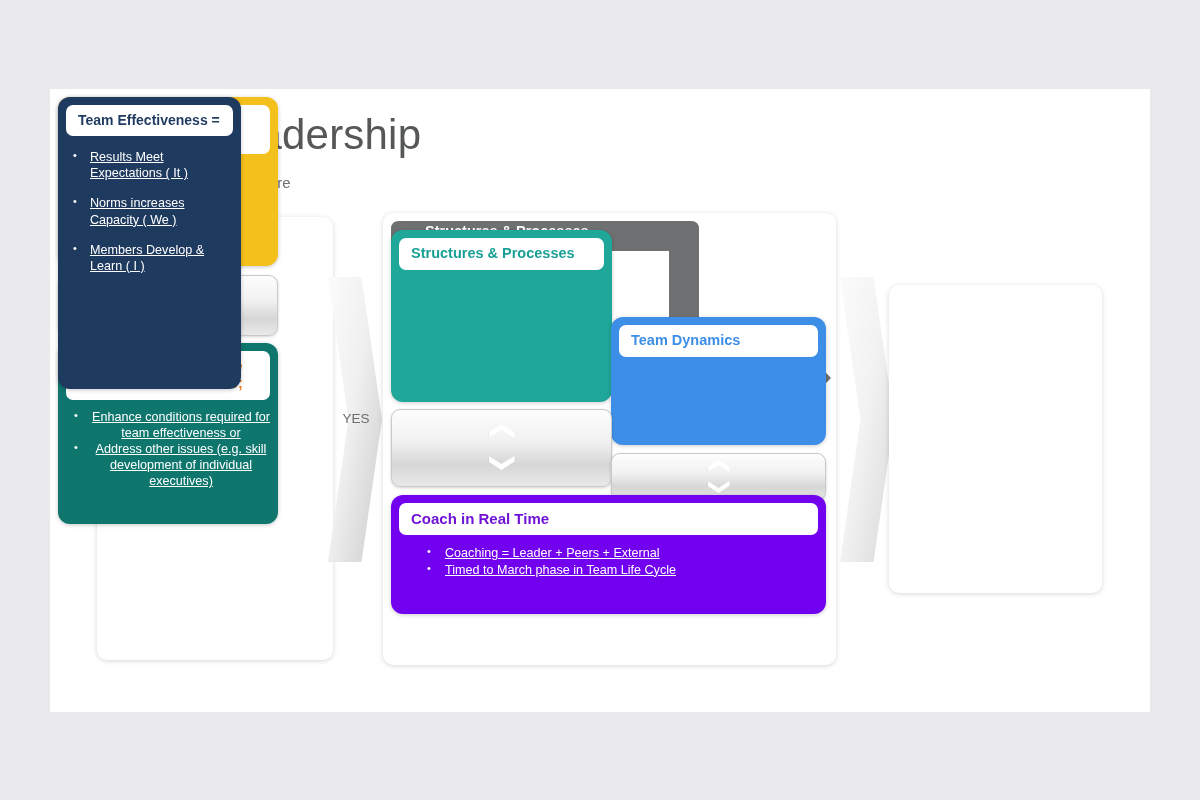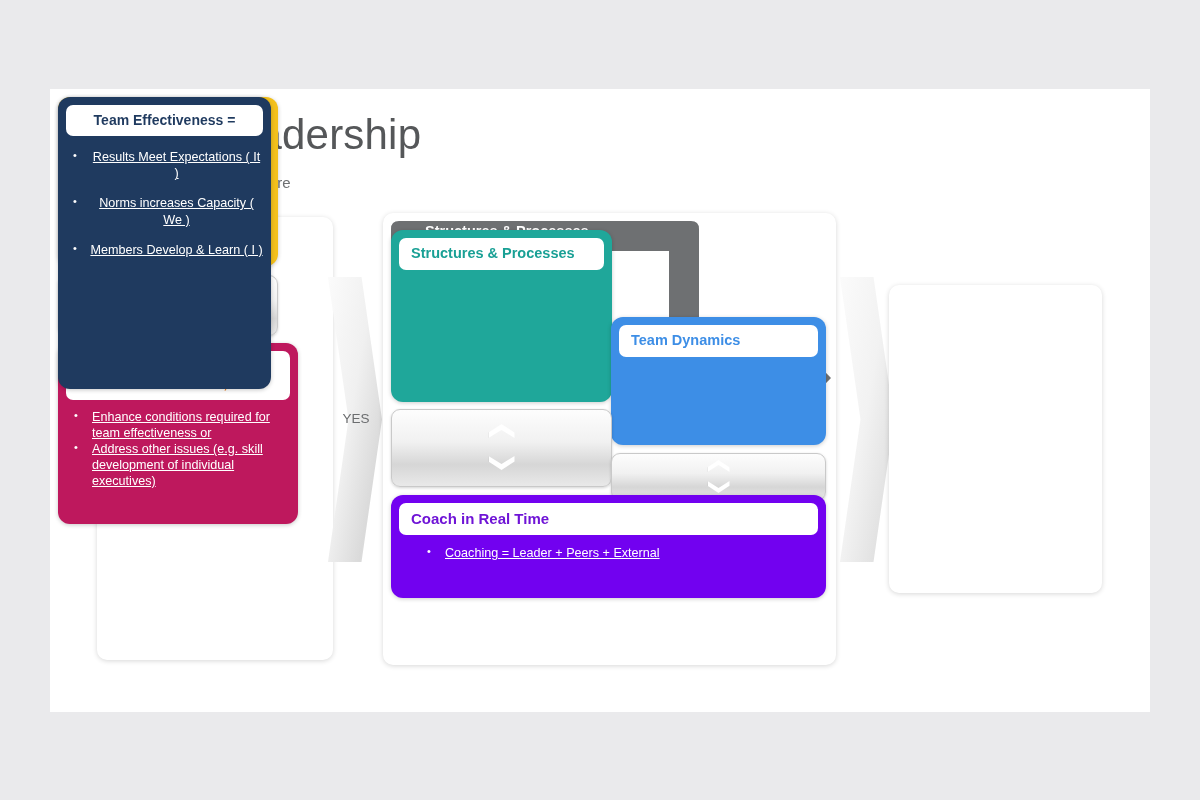--- a/index.html
+++ b/index.html
@@ -88,23 +88,24 @@
   .chev {
     position: absolute; left: 50%; width: 26px; height: 14px;
     transform: translateX(-50%);
     background: #ffffff;
     filter: drop-shadow(0 1px 1px rgba(0,0,0,0.22));
   }
   .chev.down { clip-path: polygon(0 0,50% 58%,100% 0,100% 40%,50% 100%,0 40%); }
   .chev.up   { clip-path: polygon(0 100%,50% 42%,100% 100%,100% 60%,50% 0,0 60%); }
 
   #orange-panel {
-    left: 8px; top: 254px; width: 240px; height: 181px;
-    background: #be185d;
+    left: 8px; top: 254px; width: 220px; height: 181px;
+    background: #0f766e;
     box-shadow: 0 1px 4px rgba(0,0,0,0.22);
+    text-align: center;
   }
   #orange-panel .panel-head { color: #ee7f22; font-size: 14.5px; }
   #orange-panel .blist { margin-top: 9px; font-size: 12.6px; }
 
   
   #yes-arrow {
     position: absolute; left: 278px; top: 188px;
     width: 54px; height: 285px;
     background: linear-gradient(100deg,#fbfbfb 0%,#f0f0f0 45%,#dadada 78%,#ececec 100%);
     clip-path: polygon(0 0, 62% 0, 100% 50%, 62% 100%, 0 100%, 38% 50%);
@@ -154,21 +155,21 @@
     display: flex; margin-top: 9px; font-size: 11.6px;
   }
   #blue-cols .blist { width: 50%; }
   #blue-cols .blist li { padding-left: 22px; }
   #blue-cols .blist li::before { left: 6px; }
 
   #gray-btn-1 { left: 341px; top: 320px; width: 221px; height: 78px; }
   #gray-btn-2 { left: 561px; top: 364px; width: 215px; height: 48px; }
 
   #purple-panel {
-    left: 341px; top: 406px; width: 435px; height: 103px;
+    left: 341px; top: 406px; width: 435px; height: 119px;
     background: #7201f0;
     box-shadow: 0 1px 4px rgba(0,0,0,0.2);
   }
   #purple-panel .panel-head { color: #6f14d6; font-size: 15px; }
   #purple-panel .blist { margin-top: 10px; font-size: 12.6px; }
   #purple-panel .blist li { padding-left: 46px; }
   #purple-panel .blist li::before { left: 28px; }
 
   
   #right-arrow {
@@ -176,24 +177,23 @@
     width: 54px; height: 285px;
     background: linear-gradient(100deg,#fbfbfb 0%,#f2f2f2 48%,#e2e2e2 80%,#f0f0f0 100%);
     clip-path: polygon(0 0, 62% 0, 100% 50%, 62% 100%, 0 100%, 38% 50%);
     filter: drop-shadow(1px 1px 2px rgba(0,0,0,0.10));
   }
 
   
   #right-shell { left: 839px; top: 196px; width: 213px; height: 308px; }
 
   #navy-panel {
-    left: 8px; top: 8px; width: 213px; height: 292px;
+    left: 8px; top: 8px; width: 183px; height: 292px;
     background: #1f3a5f;
     box-shadow: 0 1px 4px rgba(0,0,0,0.22);
-    text-align: center;
   }
   #navy-panel .panel-head { color: #1f3a5f; font-size: 14px; }
   #navy-panel .blist { margin-top: 13px; font-size: 12.6px; }
   #navy-panel .blist li { margin-bottom: 14px; padding-left: 24px; }
   #navy-panel .blist li::before { left: 7px; }
 </style>
 </head>
 <body>
 
 <div id="slide">
@@ -254,20 +254,21 @@
 
   <div class="gray-btn" id="gray-btn-2">
     <div class="chev up" style="top:6px;width:22px;height:12px;"></div>
     <div class="chev down" style="top:27px;width:22px;height:12px;"></div>
   </div>
 
   <div class="panel" id="purple-panel">
     <div class="panel-head">Coach in Real Time</div>
     <ul class="blist">
       <li>Coaching = Leader + Peers + External</li>
+      <li>Timed to March phase in Team Life Cycle</li>
     </ul>
   </div>
 
   <div id="right-arrow"></div>
 
   <div class="shell" id="right-shell"></div>
 
   <div class="panel" id="navy-panel">
     <div class="panel-head">Team Effectiveness  =</div>
     <ul class="blist">

